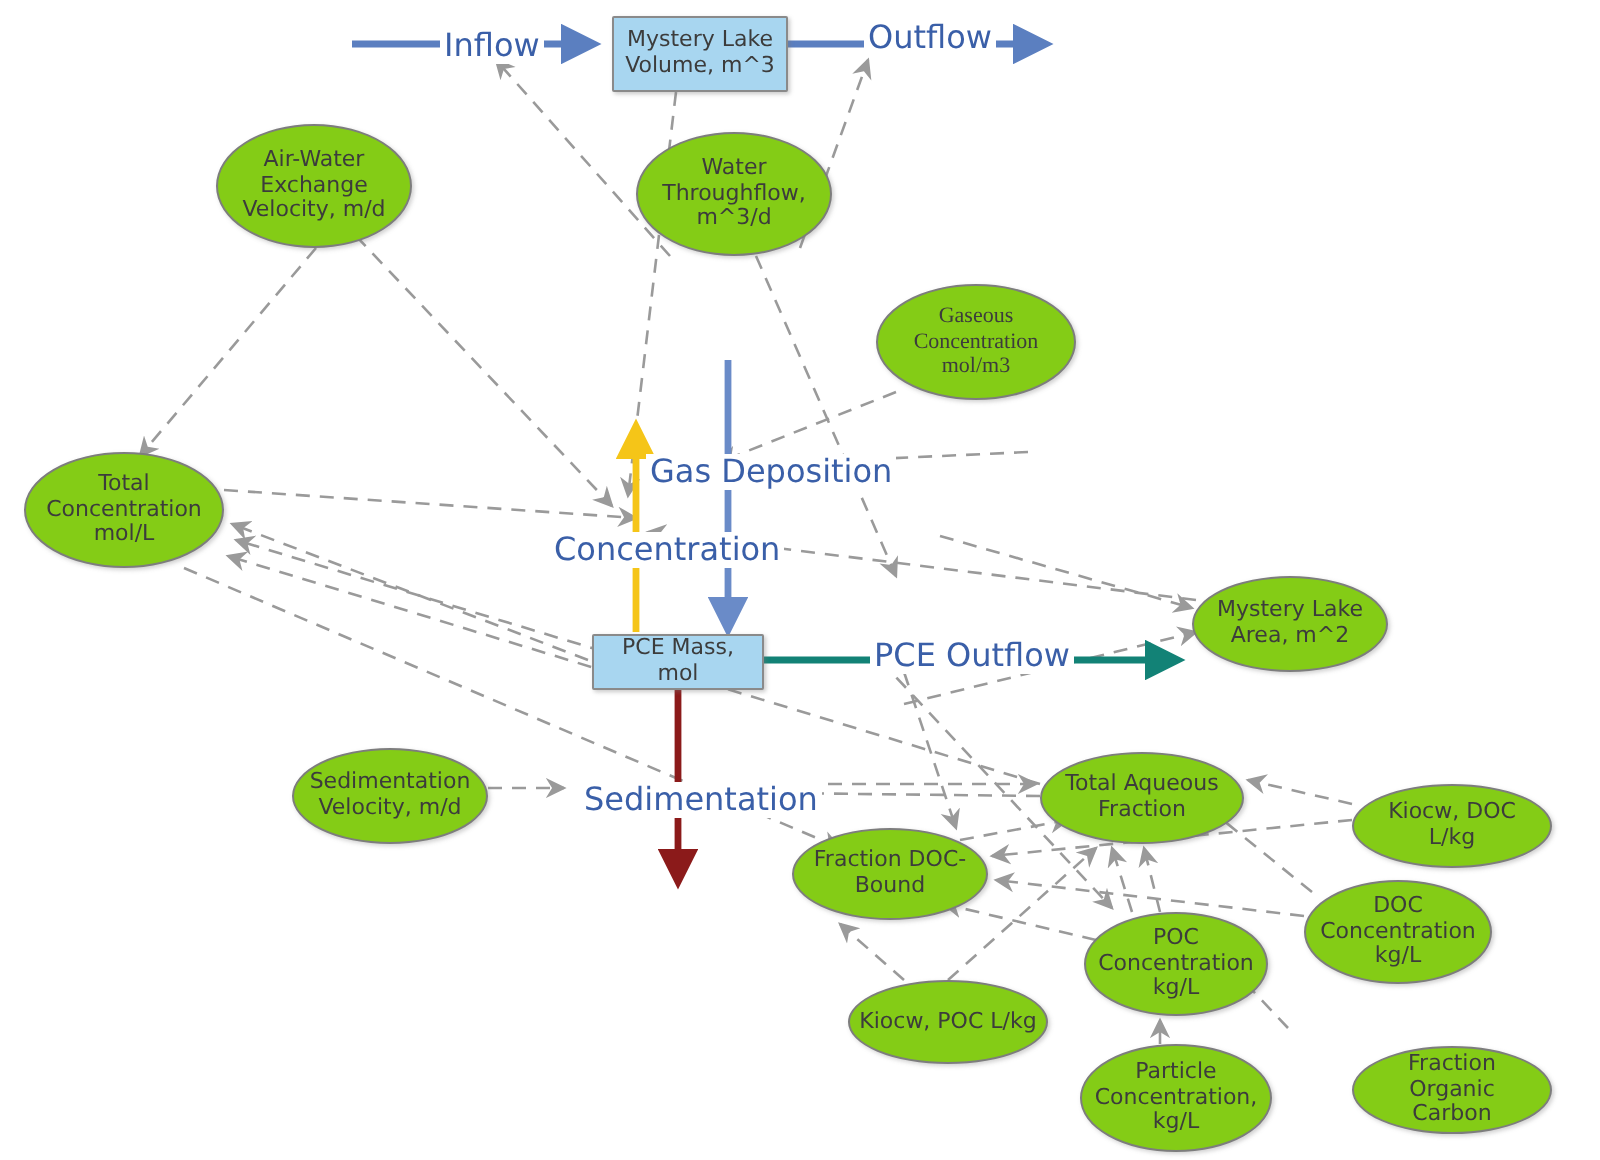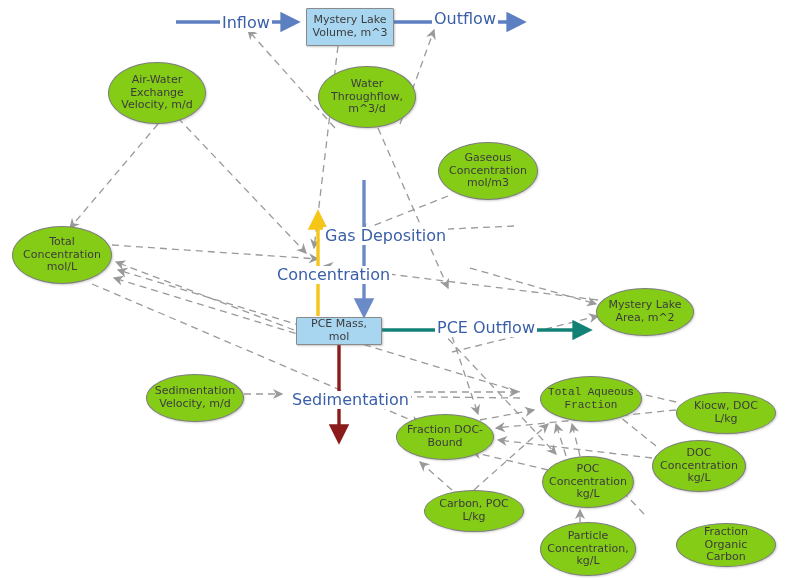--- a/index.html
+++ b/index.html
@@ -121,42 +121,42 @@
   <div class="node stock" style="left:306px;top:8px;width:88px;height:38px;">Mystery Lake
 Volume, m^3</div>
   <div class="node stock" style="left:296px;top:317px;width:86px;height:28px;">PCE Mass, mol</div>
 
   <div class="node aux" style="left:108px;top:62px;width:98px;height:62px;">Air-Water
 Exchange
 Velocity, m/d</div>
   <div class="node aux" style="left:318px;top:66px;width:98px;height:62px;">Water
 Throughflow,
 m^3/d</div>
-  <div class="node aux" style="left:438px;top:142px;width:100px;height:58px;">Gaseous
+  <div class="node aux" style="left:438px;top:142px;width:100px;height:58px;font-family:Liberation Serif, serif;">Gaseous
 Concentration
 mol/m3</div>
   <div class="node aux" style="left:12px;top:226px;width:100px;height:58px;">Total
 Concentration
 mol/L</div>
   <div class="node aux" style="left:596px;top:288px;width:98px;height:48px;">Mystery Lake
 Area, m^2</div>
   <div class="node aux" style="left:146px;top:374px;width:98px;height:48px;">Sedimentation
 Velocity, m/d</div>
-  <div class="node aux" style="left:540px;top:376px;width:102px;height:46px;font-family:Liberation Mono, monospace;">Total Aqueous
+  <div class="node aux" style="left:520px;top:376px;width:102px;height:46px;">Total Aqueous
 Fraction</div>
   <div class="node aux" style="left:676px;top:392px;width:100px;height:42px;">Kiocw, DOC L/kg</div>
   <div class="node aux" style="left:396px;top:414px;width:98px;height:46px;">Fraction DOC-
 Bound</div>
   <div class="node aux" style="left:652px;top:440px;width:94px;height:52px;">DOC
 Concentration
 kg/L</div>
   <div class="node aux" style="left:542px;top:456px;width:92px;height:52px;">POC
 Concentration
 kg/L</div>
-  <div class="node aux" style="left:424px;top:490px;width:100px;height:42px;">Carbon, POC L/kg</div>
+  <div class="node aux" style="left:424px;top:490px;width:100px;height:42px;">Kiocw, POC L/kg</div>
   <div class="node aux" style="left:676px;top:504px;width:100px;height:44px;margin-top:19px;">Fraction Organic
 Carbon</div>
   <div class="node aux" style="left:540px;top:522px;width:96px;height:54px;">Particle
 Concentration,
 kg/L</div>
 
   <div class="flowlabel" style="left:220px;top:14px;">Inflow</div>
   <div class="flowlabel" style="left:432px;top:10px;">Outflow</div>
   <div class="flowlabel" style="left:323px;top:227px;">Gas Deposition</div>
   <div class="flowlabel" style="left:275px;top:266px;">Concentration</div>

